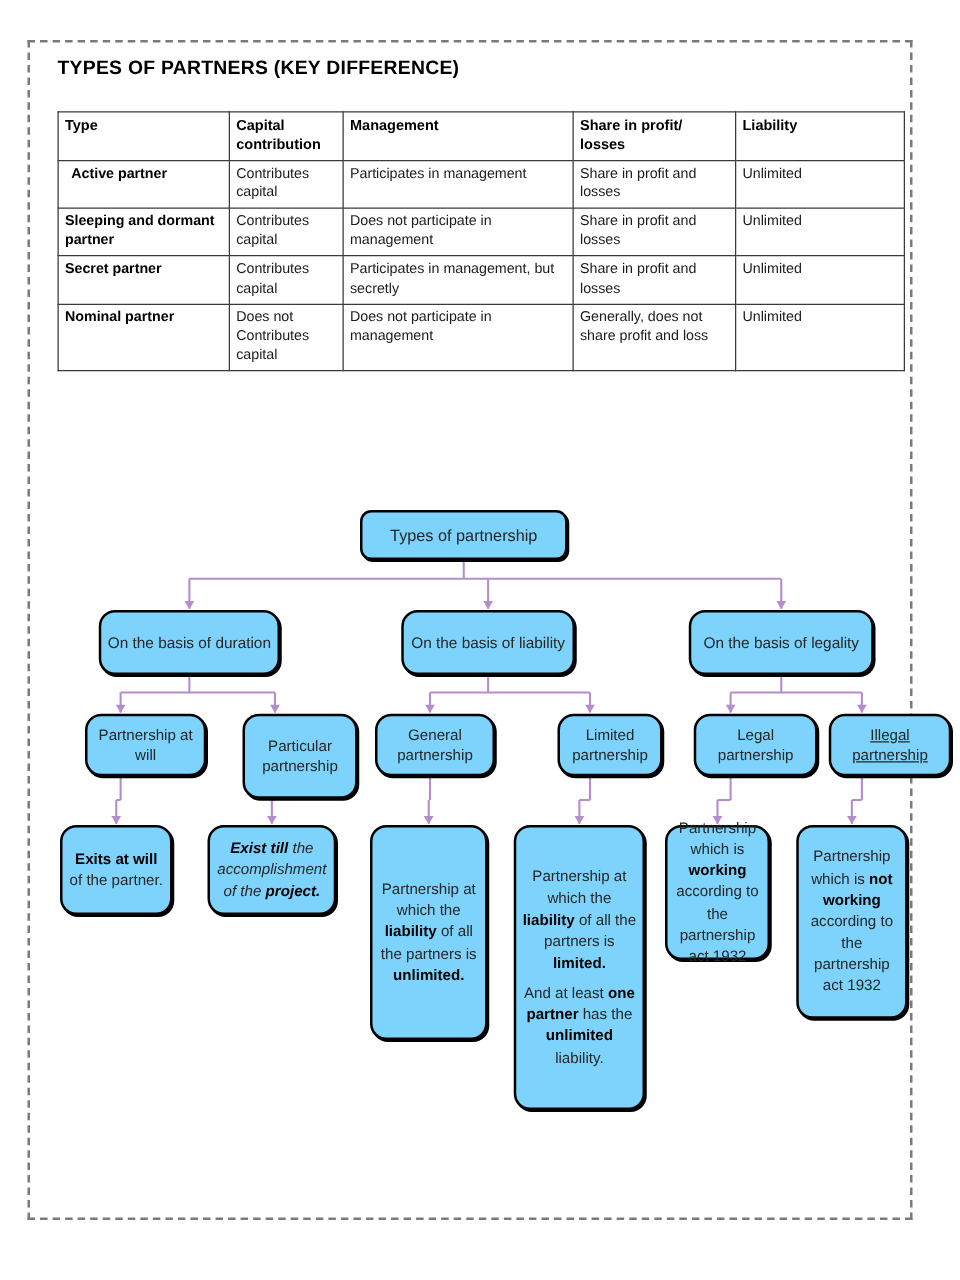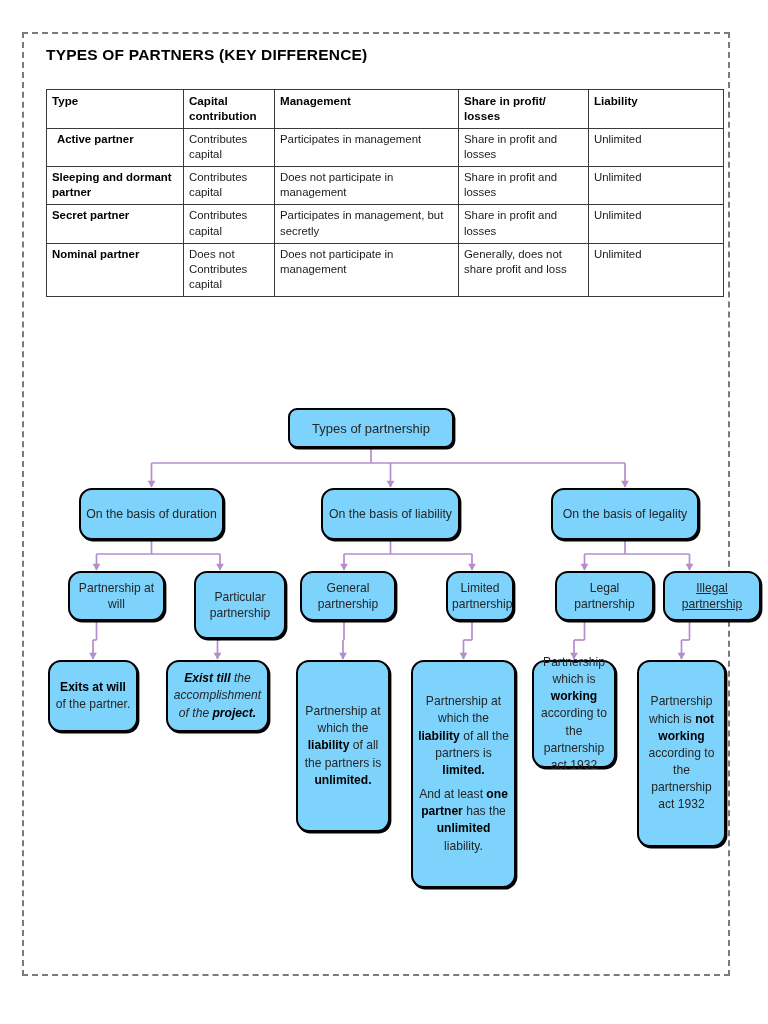--- a/index.html
+++ b/index.html
@@ -225,21 +225,21 @@
       <div class="node n-level3" style="left: 174px; top: 571px; width: 92px; height: 68px;">
         <div class="inner">
           <div class="para1">Particular partnership</div>
         </div>
       </div>
       <div class="node n-level3" style="left: 280px; top: 571px; width: 96px; height: 50px;">
         <div class="inner">
           <div class="para1">General partnership</div>
         </div>
       </div>
-      <div class="node n-level3" style="left: 426px; top: 571px; width: 68px; height: 50px;">
+      <div class="node n-level3" style="left: 426px; top: 571px; width: 84px; height: 50px;">
         <div class="inner">
           <div class="para1">Limited partnership</div>
         </div>
       </div>
       <div class="node n-level3" style="left: 535px; top: 571px; width: 99px; height: 50px;">
         <div class="inner">
           <div class="para1">Legal partnership</div>
         </div>
       </div>
       <div class="node n-level3" style="left: 643px; top: 571px; width: 98px; height: 50px; text-decoration: underline;">
@@ -266,19 +266,19 @@
         <div class="inner">
           <div class="para1">Partnership at which the <b>liability</b> of all the partners is <b>limited.</b></div>
           <div class="para2">And at least <b>one partner</b> has the <b>unlimited</b> liability.</div>
         </div>
       </div>
       <div class="node n-leaf" style="left: 532px; top: 660px; width: 84px; height: 108px;">
         <div class="inner">
           <div class="para1">Partnership which is <b>working</b> according to the partnership act 1932</div>
         </div>
       </div>
-      <div class="node n-leaf" style="left: 637px; top: 660px; width: 89px; height: 187px;">
+      <div class="node n-leaf" style="left: 637px; top: 660px; width: 89px; height: 155px;">
         <div class="inner">
           <div class="para1">Partnership which is <b>not working</b> according to the partnership act 1932</div>
         </div>
       </div>
     </div>
 </div>
 
 </body></html>

